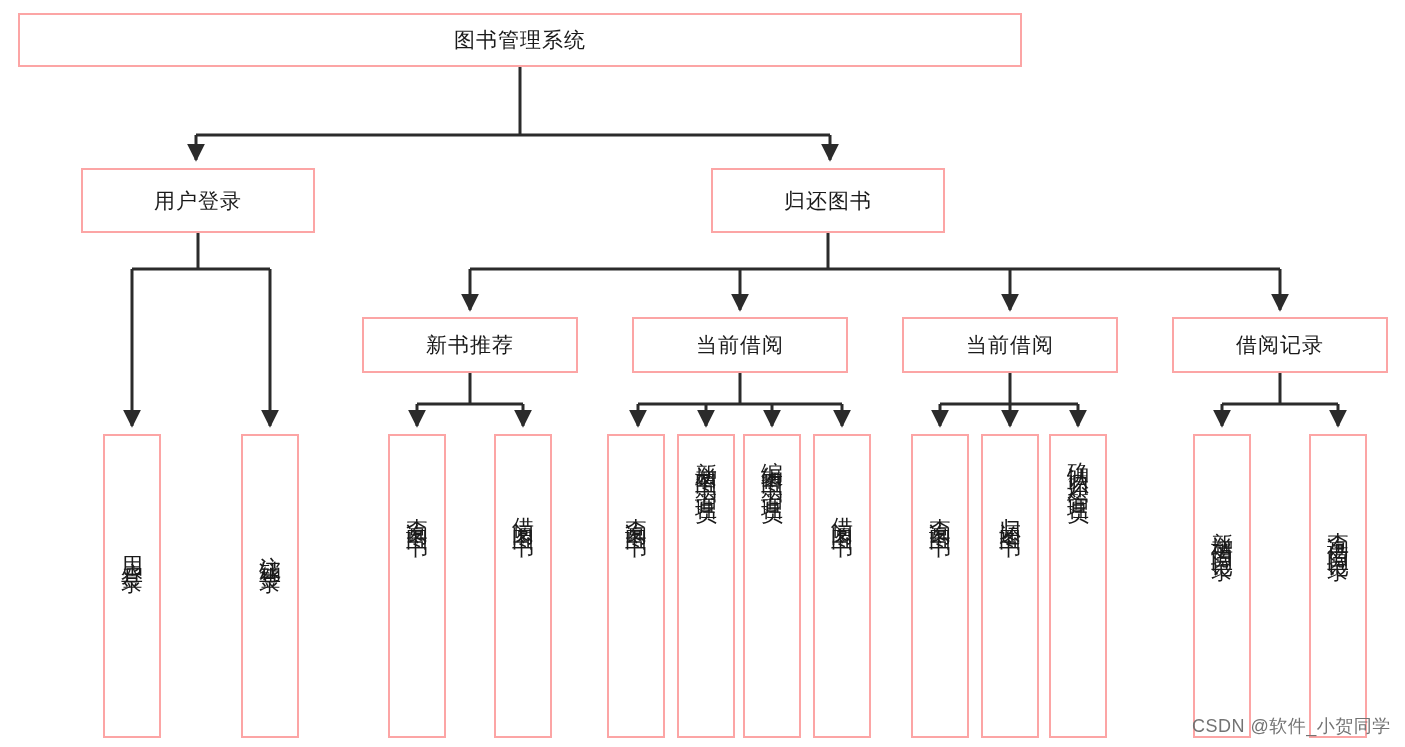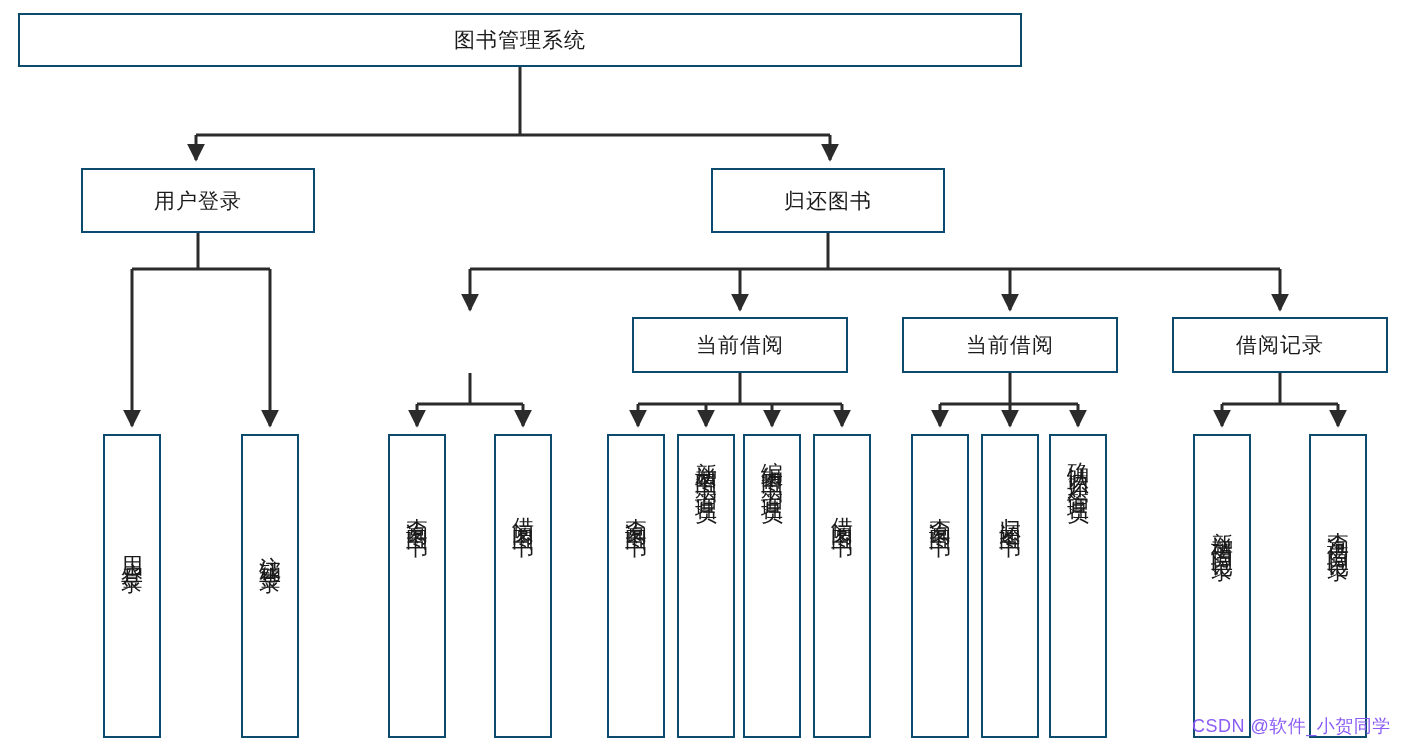--- a/index.html
+++ b/index.html
@@ -25,21 +25,21 @@
     position: absolute;
     left: 0;
     top: 0;
     width: 1405px;
     height: 747px;
     pointer-events: none;
   }
   .node {
     position: absolute;
     box-sizing: border-box;
-    border: 2px solid #0c4a6e;
+    border: 2px solid #fca5a5;
     background: #ffffff;
     display: flex;
     align-items: center;
     justify-content: center;
     color: #1a1a1a;
   }
   .node.horiz .node-label {
     font-size: 21px;
     line-height: 1.1;
     letter-spacing: 1px;
@@ -68,21 +68,21 @@
     margin-top: 96px;
   }
   .node.vert.top .node-label {
     margin-top: 2px;
   }
   .watermark {
     position: absolute;
     left: 1192px;
     top: 714px;
     font-size: 18px;
-    color: #8b5cf6;
+    color: #737373;
     white-space: nowrap;
     letter-spacing: 0.5px;
   }
 </style>
 </head>
 <body>
 
 <div id="diagram-root">
 
   <svg class="connectors" viewBox="0 0 1405 747" xmlns="http://www.w3.org/2000/svg">
@@ -140,20 +140,23 @@
   </div>
 
   <div class="node horiz" style="left:81px; top:168px; width:234px; height:65px;">
     <span class="node-label">用户登录</span>
   </div>
 
   <div class="node horiz" style="left:711px; top:168px; width:234px; height:65px;">
     <span class="node-label">归还图书</span>
   </div>
 
+  <div class="node horiz" style="left:362px; top:317px; width:216px; height:56px;">
+    <span class="node-label">新书推荐</span>
+  </div>
 
   <div class="node horiz" style="left:632px; top:317px; width:216px; height:56px;">
     <span class="node-label">当前借阅</span>
   </div>
 
   <div class="node horiz" style="left:1172px; top:317px; width:216px; height:56px;">
     <span class="node-label">借阅记录</span>
   </div>
 
   <div class="node horiz" style="left:902px; top:317px; width:216px; height:56px;">

